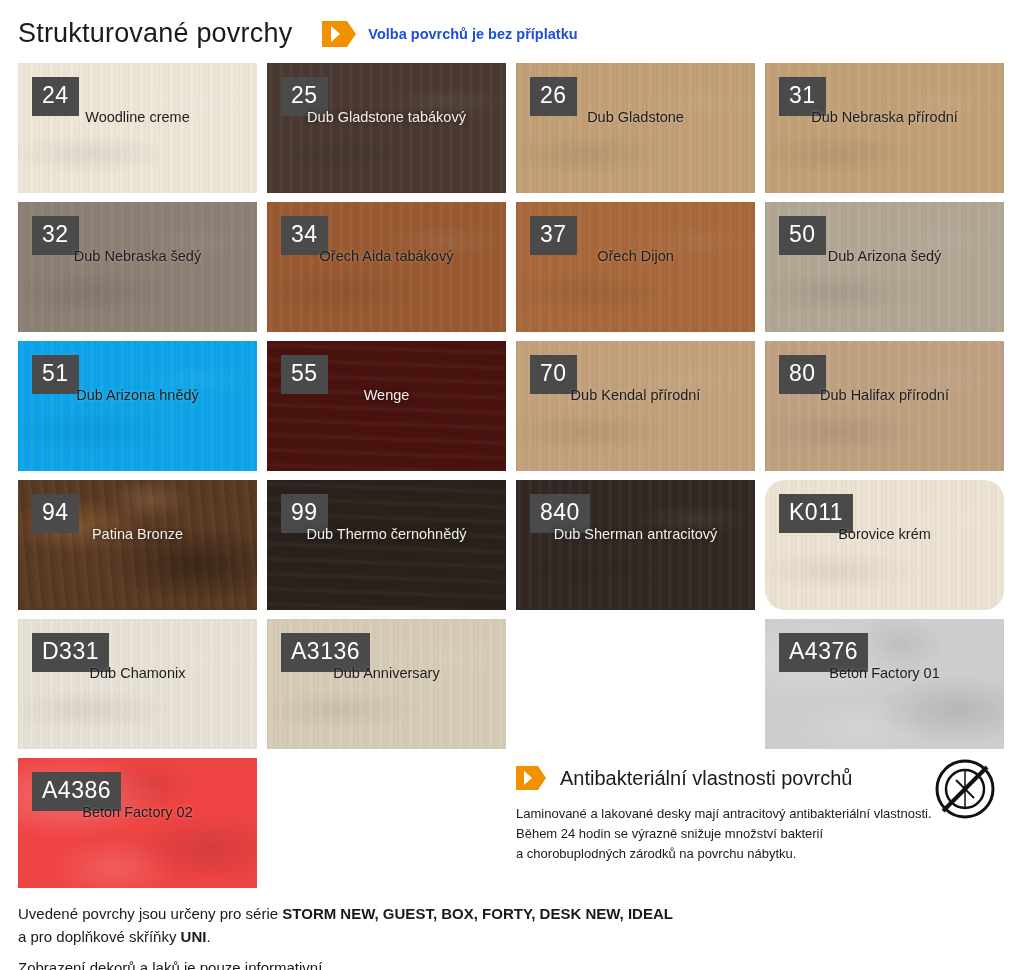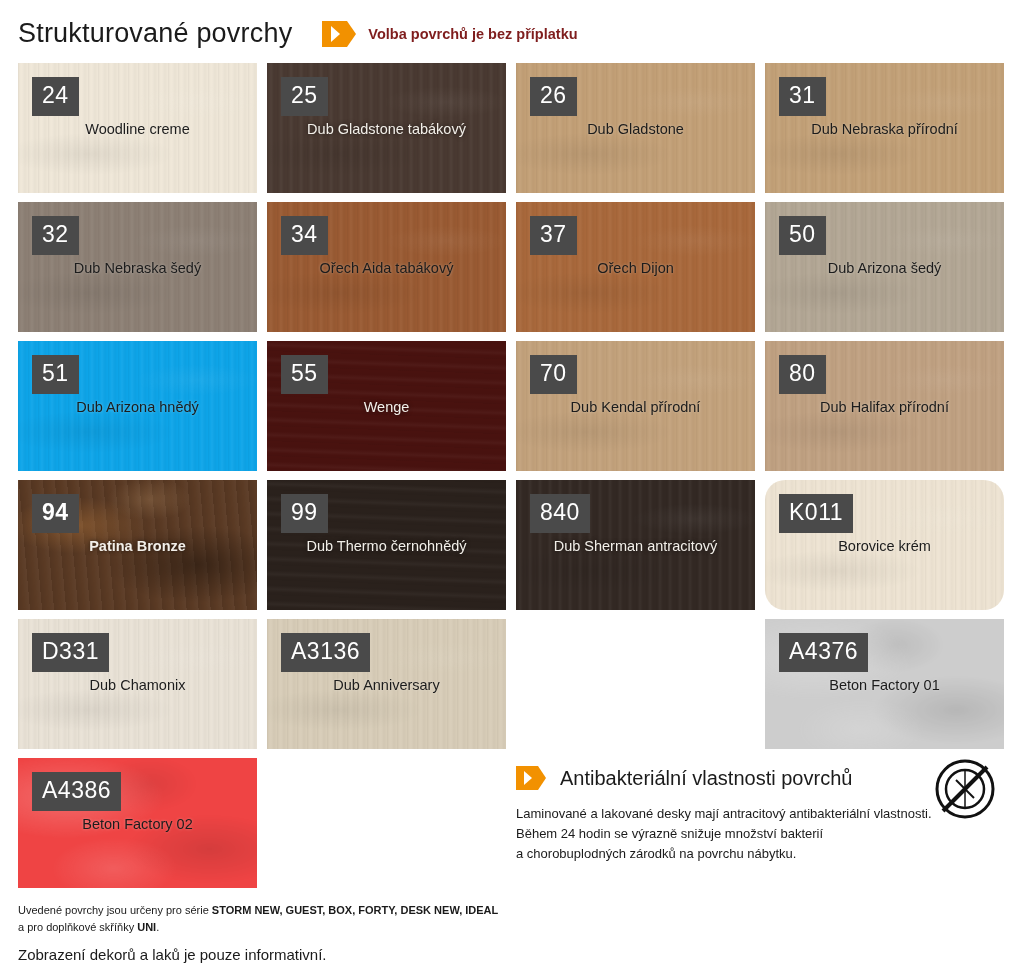--- a/index.html
+++ b/index.html
@@ -43,21 +43,21 @@
     position: absolute; left: 9px; top: 5px;
     width: 0; height: 0;
     border-left: 9px solid #ffffff;
     border-top: 8px solid transparent;
     border-bottom: 8px solid transparent;
   }
   .header .note {
     margin-left: 12px;
     font-size: 14.5px;
     font-weight: bold;
-    color: #7f1d1d;
+    color: #1d4ed8;
     text-align: center;
   }
 
   
   .grid {
     display: grid;
     grid-template-columns: repeat(4, 239px);
     gap: 9px 10px;
     padding: 0 18px;
   }
@@ -72,21 +72,21 @@
     background: #4a4a4a;
     color: #ffffff;
     font-size: 23px;
     line-height: 1;
     padding: 7px 10px 9px 10px;
     letter-spacing: 0.5px;
   }
   .swatch .name {
     position: absolute;
     left: 0; right: 0;
-    top: 58px;
+    top: 46px;
     text-align: center;
     font-size: 14.5px;
     color: #1c1c1c;
     text-shadow: 0 0 3px rgba(255,255,255,0.35);
   }
   .swatch.dark .name { color: #f2efe9; text-shadow: 0 0 4px rgba(0,0,0,0.6); }
   .swatch.empty { background: transparent; }
 
   
   .tex {
@@ -173,21 +173,21 @@
   }
   .anti-icon {
     position: absolute; right: 8px; top: 0;
     width: 62px; height: 62px;
   }
 
   
   .footer {
     padding: 14px 18px 0 18px;
   }
-  .footer .line1 { font-size: 11px; line-height: 1.55; }
+  .footer .line1 { font-size: 15px; line-height: 1.55; }
   .footer .line1 b { font-weight: bold; }
   .footer .line2 { font-size: 15px; margin-top: 10px; }
 </style>
 </head>
 <body>
 
 <div class="page">
 
   <div class="header">
     <h1>Strukturované povrchy</h1>
@@ -251,21 +251,21 @@
       <div class="swatch" style="background: rgb(195, 162, 124);">
         <div class="tex grainy"></div>
         <div class="code">70</div>
         <div class="name">Dub Kendal přírodní</div>
       </div>
       <div class="swatch" style="background: rgb(192, 161, 130);">
         <div class="tex grainy"></div>
         <div class="code">80</div>
         <div class="name">Dub Halifax přírodní</div>
       </div>
-      <div class="swatch dark" style="background: rgb(90, 58, 36); font-weight: bold;">
+      <div class="swatch dark" style="background: rgb(90, 58, 36);">
         <div class="tex rust"></div>
         <div class="code">94</div>
         <div class="name">Patina Bronze</div>
       </div>
       <div class="swatch dark" style="background: rgb(42, 33, 28);">
         <div class="tex vert"></div>
         <div class="code">99</div>
         <div class="name">Dub Thermo černohnědý</div>
       </div>
       <div class="swatch dark" style="background: rgb(51, 41, 36);">

